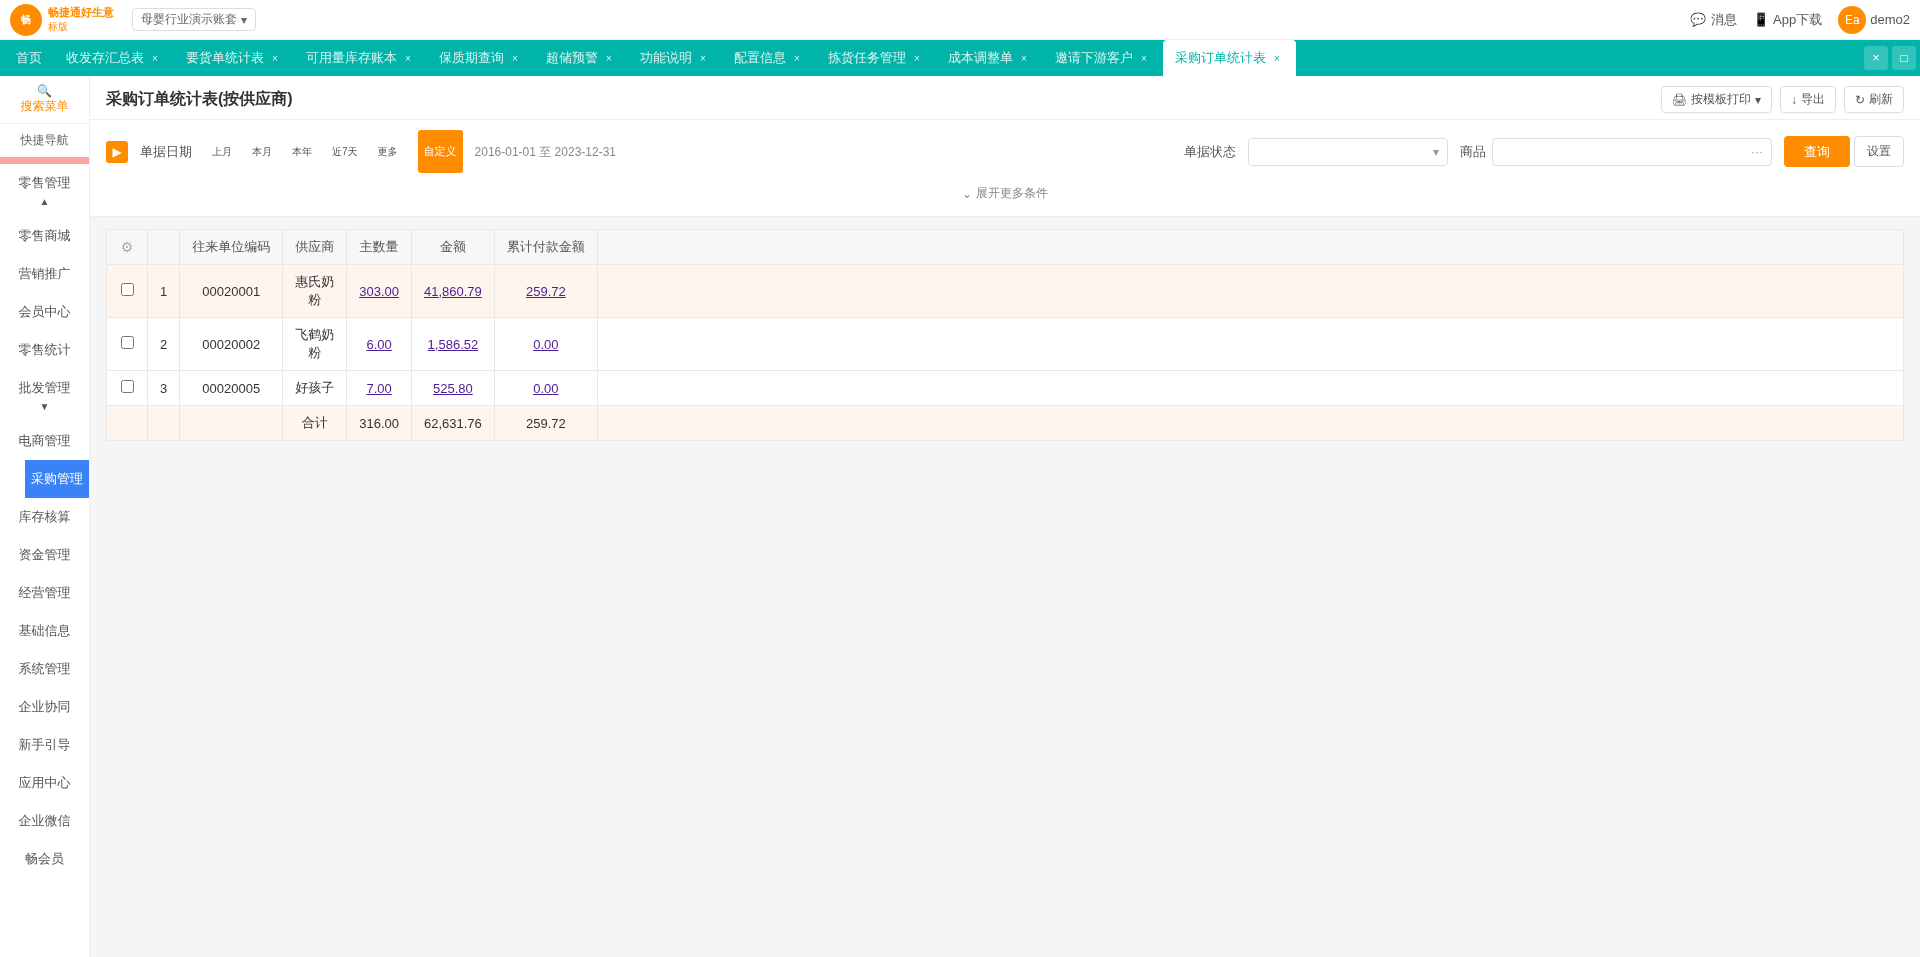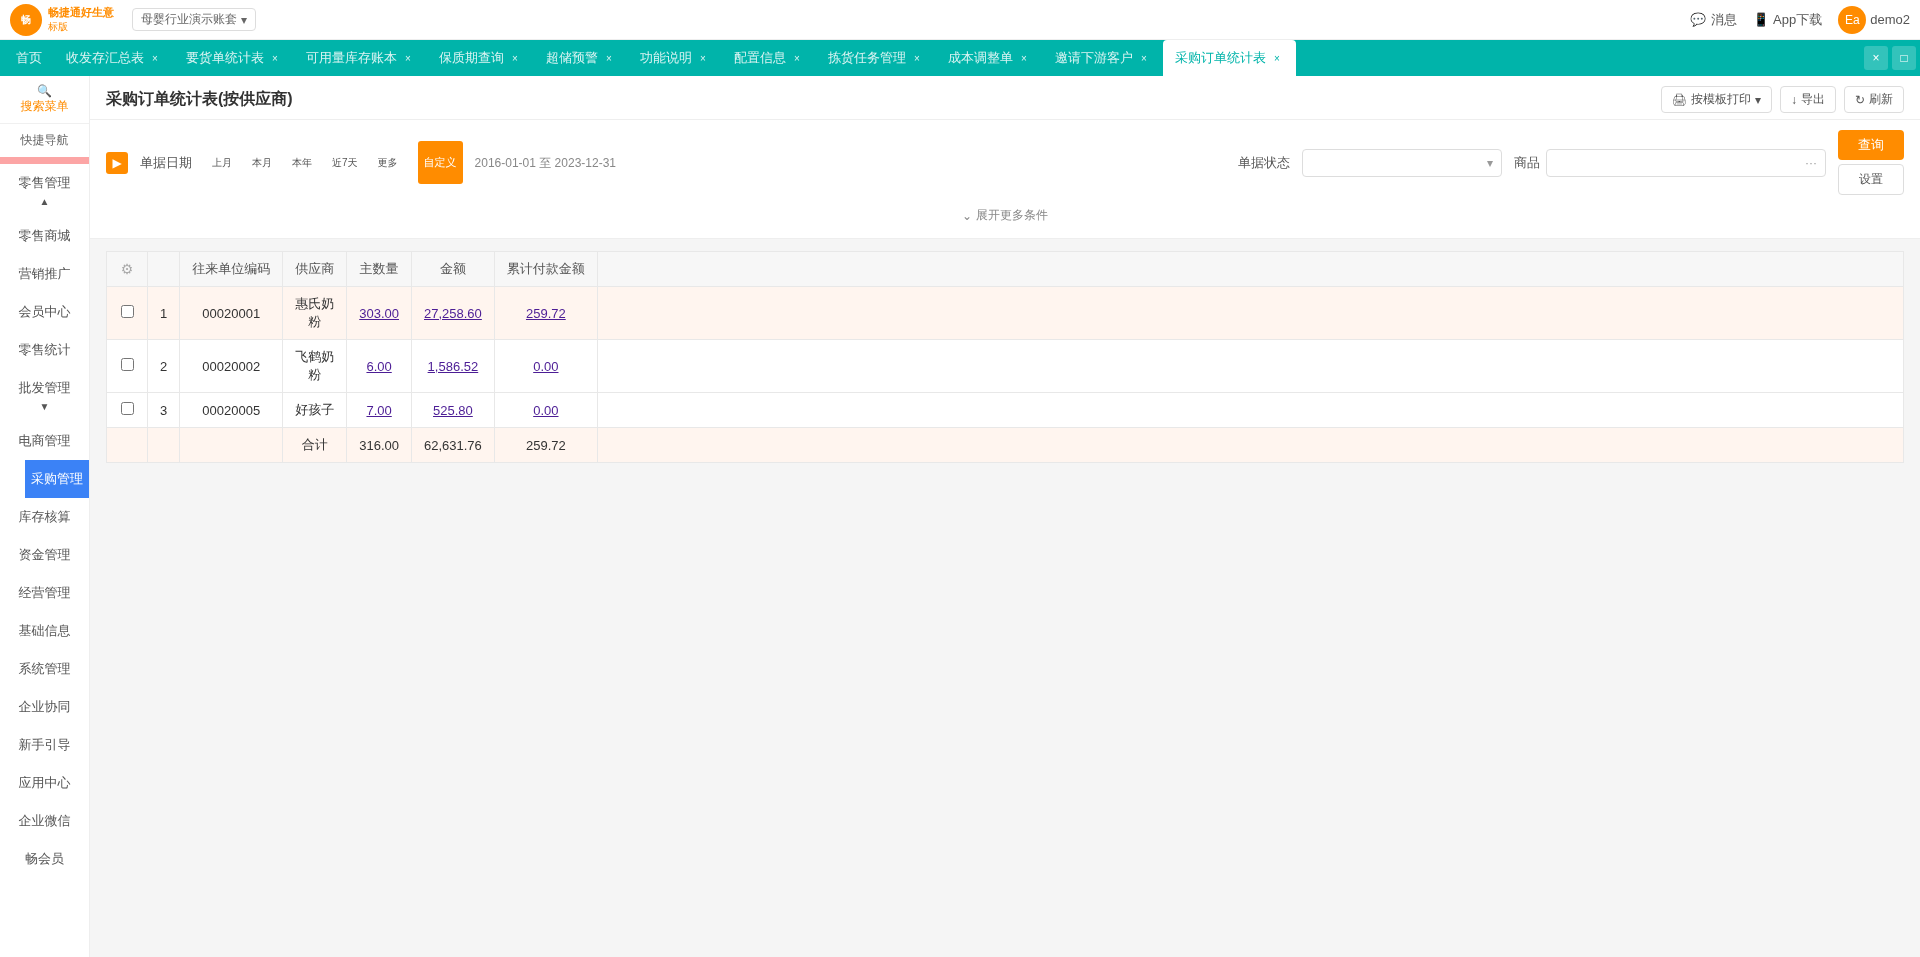--- a/index.html
+++ b/index.html
@@ -284,21 +284,21 @@
         </div>
 
         <div class="filter-goods">
           <span class="filter-select-label">商品</span>
           <div class="goods-input">
             <span></span>
             <span>···</span>
           </div>
         </div>
 
-        <div style="display:flex;flex-direction:column;gap:4px;">
+        <div style="display:flex;gap:4px;">
           <button class="query-btn">查询</button>
           <button class="setting-btn">设置</button>
         </div>
       </div>
 
       <div style="display:flex;justify-content:center;margin-top:8px;">
         <div class="expand-btn">
           <span>⌄</span>
           <span>展开更多条件</span>
         </div>
@@ -321,21 +321,21 @@
             <th style="width:100%;"></th>
           </tr>
         </thead>
         <tbody>
           <tr class="highlight">
             <td><input type="checkbox" style=""></td>
             <td>1</td>
             <td>00020001</td>
             <td>惠氏奶粉</td>
             <td><span class="link-val">303.00</span></td>
-            <td><span class="link-val">27,258.60</span></td>
+            <td><span class="link-val">41,860.79</span></td>
             <td><span class="link-val">259.72</span></td>
             <td></td>
           </tr>
           <tr>
             <td><input type="checkbox" style=""></td>
             <td>2</td>
             <td>00020002</td>
             <td>飞鹤奶粉</td>
             <td><span class="link-val">6.00</span></td>
             <td><span class="link-val">1,586.52</span></td>

